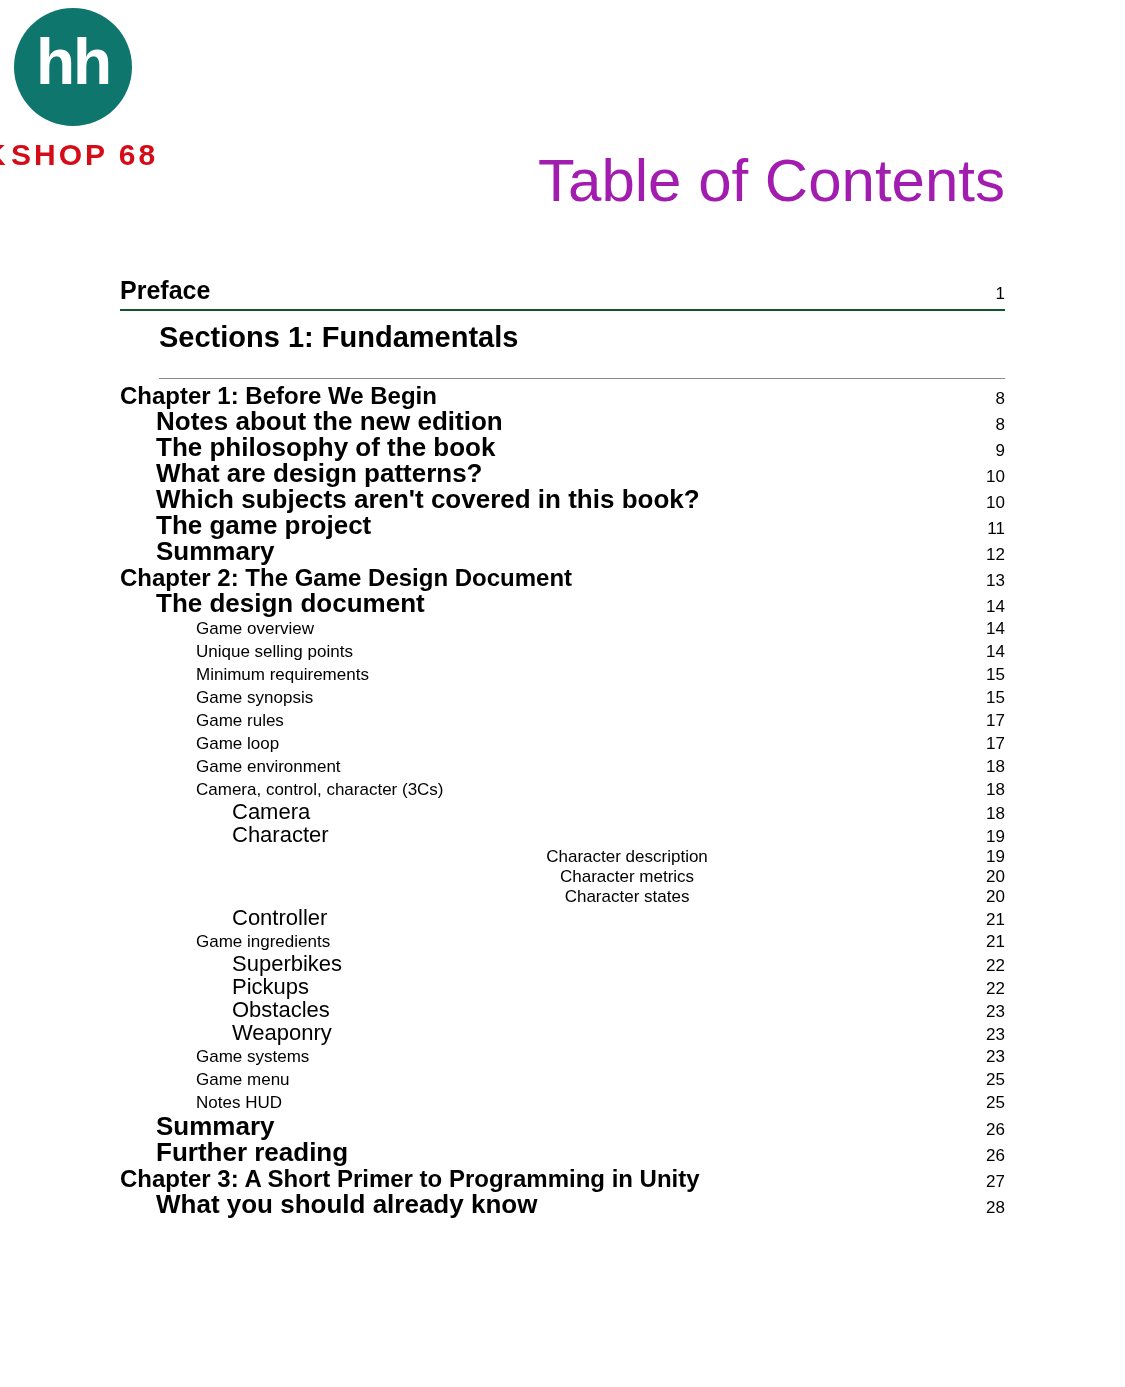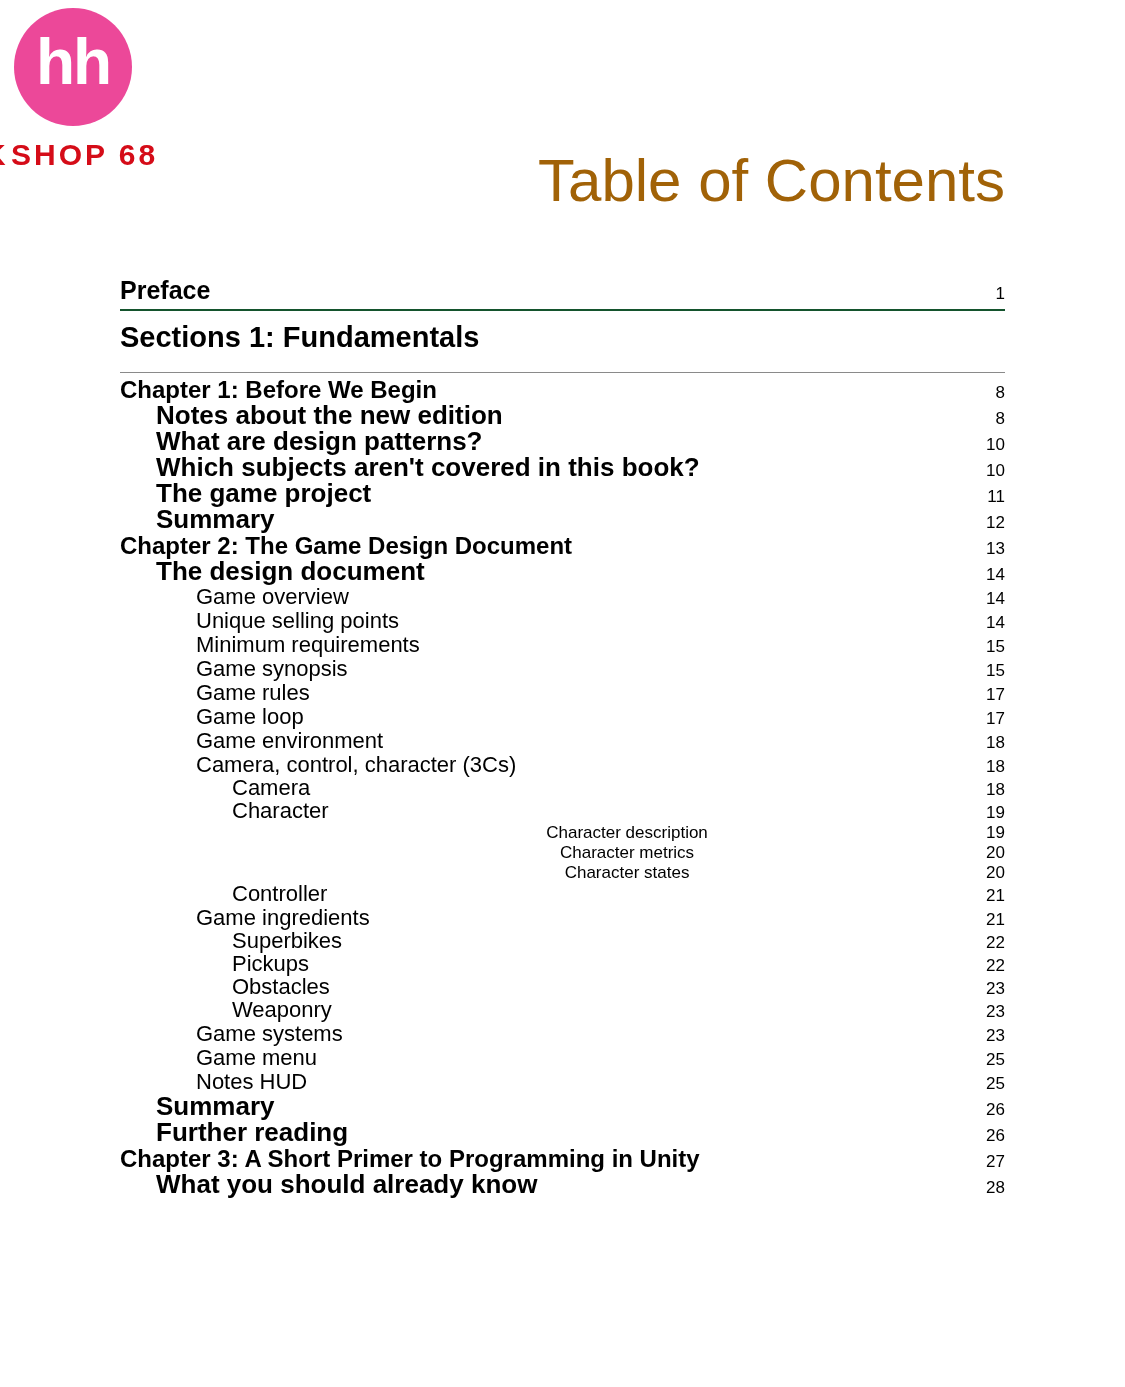--- a/index.html
+++ b/index.html
@@ -12,21 +12,21 @@
     color:#000;
     overflow:hidden;
   }
 
   
   .logo-circle {
     position:absolute;
     left:14px; top:8px;
     width:118px; height:118px;
     border-radius:50%;
-    background:#ec4899;
+    background:#0f766e;
     display:flex; align-items:center; justify-content:center;
   }
   .logo-circle .monogram {
     color:#fff;
     font-weight:bold;
     font-size:64px;
     letter-spacing:-2px;
     transform:translateY(-5px);
   }
   .logo-caption {
@@ -50,21 +50,21 @@
   .page-title {
     position:absolute;
     top:146px;
     left:120px;
     width:885px;
     margin:0;
     text-align:right;
     font-weight:400;
     font-size:60px;
     letter-spacing:0px;
-    color:#a16207;
+    color:#a21caf;
   }
 
   
   .content {
     position:absolute;
     left:120px; top:276px;
     width:885px;
   }
 
   .preface-row {
@@ -72,40 +72,41 @@
     justify-content:space-between;
     align-items:baseline;
     border-bottom:2px solid #14532d;
     padding-bottom:4px;
   }
   .preface-row .preface-label { font-size:25px; font-weight:bold; }
   .preface-row .preface-page { font-size:17px; font-weight:normal; }
 
   .section-heading {
     margin-top:10px;
-    padding-bottom:18px;
+    padding-bottom:24px;
     border-bottom:1.5px solid #8a8a8a;
     font-size:29px;
     font-weight:bold;
+    margin-left:39px;
   }
 
   #toc-rows { margin-top:4px; }
 
   .toc-row {
     display:flex;
     justify-content:space-between;
     align-items:baseline;
   }
   .toc-row .pg { font-size:17px; font-weight:normal; flex:0 0 auto; }
   .toc-row .lbl { flex:1 1 auto; }
 
   .toc-row.lv0 { }
   .toc-row.lv0 .lbl { font-size:24px; font-weight:bold; line-height:26px; }
   .toc-row.lv1 .lbl { font-size:26px; font-weight:bold; line-height:25px; padding-left:36px; }
-  .toc-row.lv2 .lbl { font-size:22px; font-weight:normal; line-height:23px; padding-left:76px; }
+  .toc-row.lv2 .lbl { font-size:17px; font-weight:normal; line-height:23px; padding-left:76px; }
   .toc-row.lv3 .lbl { font-size:22px; font-weight:normal; line-height:21px; padding-left:112px; }
   .toc-row.lv4 .lbl { font-size:17px; font-weight:normal; line-height:19.5px; padding-left:148px;text-align:center; }
 </style>
 </head>
 <body>
 
 <div class="page">
 
   <div class="logo-circle">
     <span class="monogram">hh</span>
@@ -128,20 +129,24 @@
     <div id="toc-rows">
         <div class="toc-row lv0">
           <span class="lbl">Chapter 1: Before We Begin</span>
           <span class="pg">8</span>
         </div>
         <div class="toc-row lv1">
           <span class="lbl">Notes about the new edition</span>
           <span class="pg">8</span>
         </div>
         <div class="toc-row lv1">
+          <span class="lbl">The philosophy of the book</span>
+          <span class="pg">9</span>
+        </div>
+        <div class="toc-row lv1">
           <span class="lbl">What are design patterns?</span>
           <span class="pg">10</span>
         </div>
         <div class="toc-row lv1">
           <span class="lbl">Which subjects aren't covered in this book?</span>
           <span class="pg">10</span>
         </div>
         <div class="toc-row lv1">
           <span class="lbl">The game project</span>
           <span class="pg">11</span>

